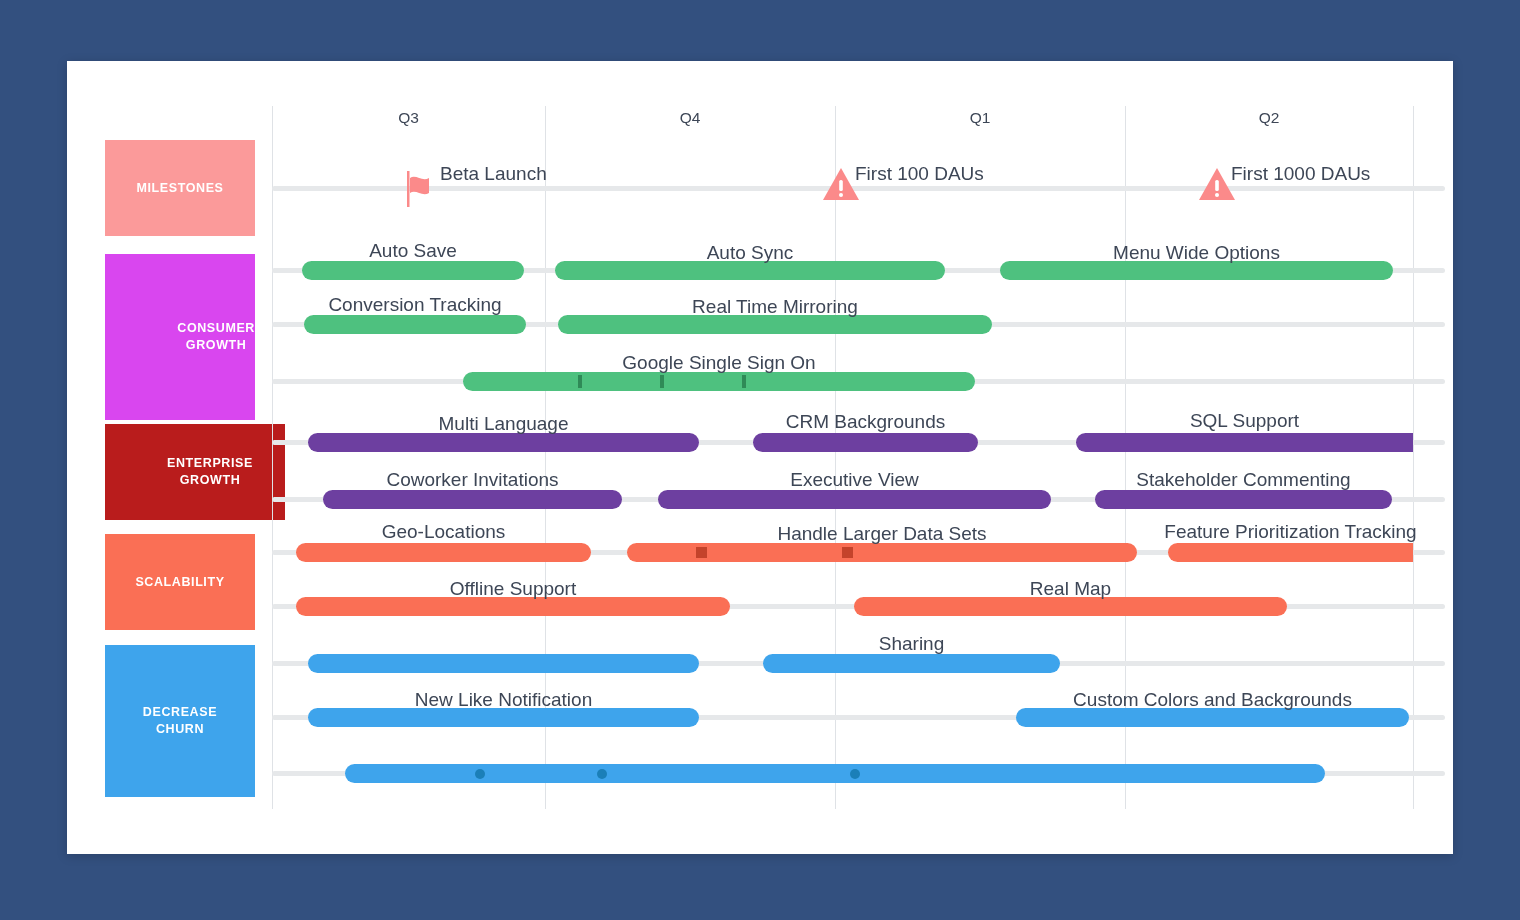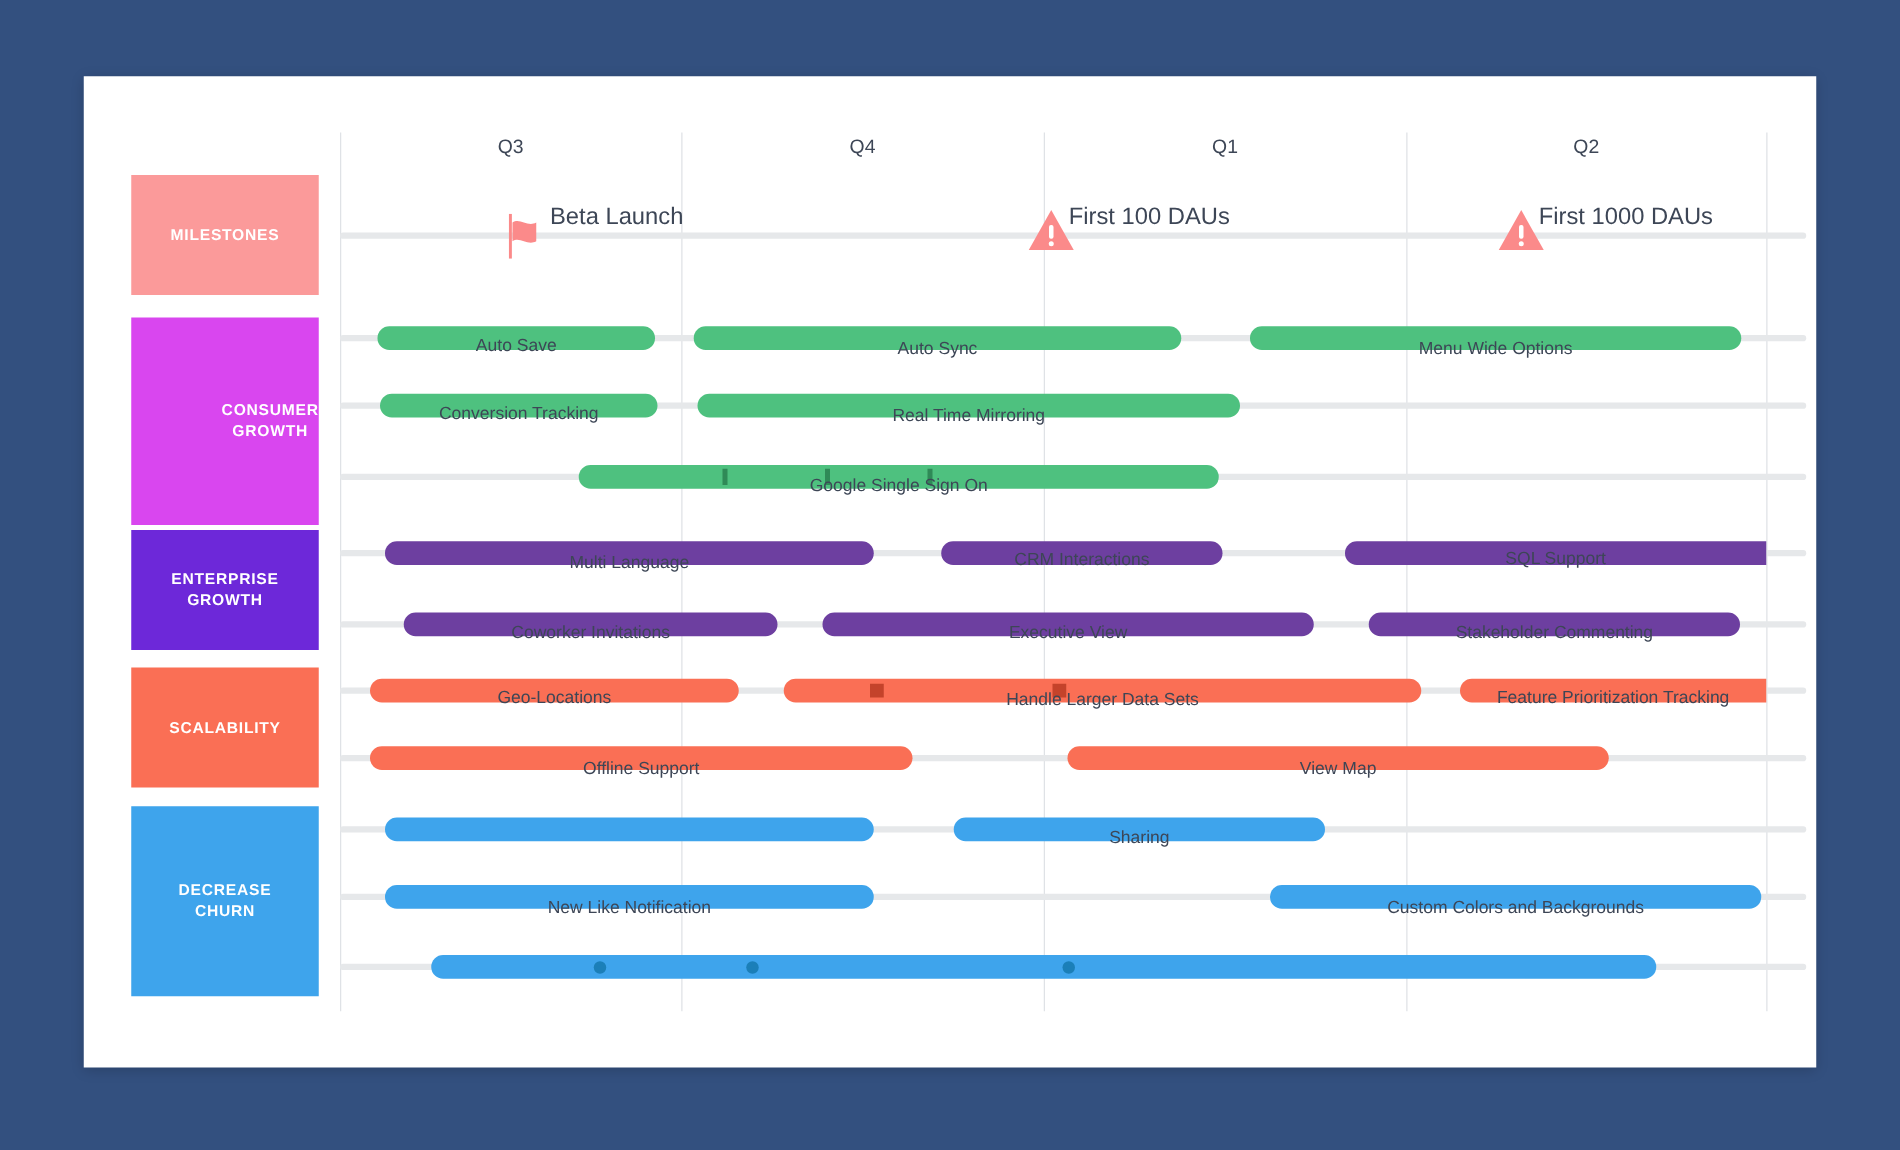--- a/index.html
+++ b/index.html
@@ -83,25 +83,24 @@
     position: absolute;
     height: 19px;
     border-radius: 10px;
   }
   .bar.clip-right {
     border-top-right-radius: 0;
     border-bottom-right-radius: 0;
   }
   .bar-label {
     position: absolute;
-    font-size: 14px;
+    font-size: 19px;
     color: #3d4656;
     white-space: nowrap;
     text-align: center;
-    margin-top: 28px;
   }
   .tick {
     position: absolute;
     top: 3px;
     width: 4px;
     height: 13px;
   }
   .sq {
     position: absolute;
     top: 4px;
@@ -138,21 +137,21 @@
   <div class="cat-rail">
 
     <div class="cat-block" style="top:79px;height:96px;background:#fb9a9a;">
       <span>MILESTONES</span>
     </div>
 
     <div class="cat-block" style="top:193px;height:166px;background:#d946ef;justify-content:flex-end;">
       <span>CONSUMER<br>GROWTH</span>
     </div>
 
-    <div class="cat-block" style="top:363px;height:96px;background:#6d28d9;">
+    <div class="cat-block" style="top:363px;height:96px;background:#b91c1c;padding-left:30px;">
       <span>ENTERPRISE<br>GROWTH</span>
     </div>
 
     <div class="cat-block" style="top:473px;height:96px;background:#fa6f55;">
       <span>SCALABILITY</span>
     </div>
 
     <div class="cat-block" style="top:584px;height:152px;background:#3ea4ec;">
       <span>DECREASE<br>CHURN</span>
     </div>
@@ -217,21 +216,21 @@
       <div class="tick" style="left:197px;background:#2f8a57;"></div>
       <div class="tick" style="left:279px;background:#2f8a57;"></div>
     </div>
     <div class="bar-label" style="left:191px;width:512px;top:291px;">Google Single Sign On</div>
 
     <div class="track-line" style="top:379px;"></div>
     <div class="bar" style="left:36px;width:391px;top:372px;background:#6d3fa0;"></div>
     <div class="bar-label" style="left:36px;width:391px;top:352px;">Multi Language</div>
 
     <div class="bar" style="left:481px;width:225px;top:372px;background:#6d3fa0;"></div>
-    <div class="bar-label" style="left:481px;width:225px;top:350px;">CRM Interactions</div>
+    <div class="bar-label" style="left:481px;width:225px;top:350px;">CRM Backgrounds</div>
 
     <div class="bar clip-right" style="left:804px;width:337px;top:372px;background:#6d3fa0;"></div>
     <div class="bar-label" style="left:804px;width:337px;top:349px;">SQL Support</div>
 
     <div class="track-line" style="top:436px;"></div>
     <div class="bar" style="left:51px;width:299px;top:429px;background:#6d3fa0;"></div>
     <div class="bar-label" style="left:51px;width:299px;top:408px;">Coworker Invitations</div>
 
     <div class="bar" style="left:386px;width:393px;top:429px;background:#6d3fa0;"></div>
     <div class="bar-label" style="left:386px;width:393px;top:408px;">Executive View</div>
@@ -250,21 +249,21 @@
     <div class="bar-label" style="left:355px;width:510px;top:462px;">Handle Larger Data Sets</div>
 
     <div class="bar clip-right" style="left:896px;width:245px;top:482px;background:#fa6f55;"></div>
     <div class="bar-label" style="left:880px;width:277px;top:460px;">Feature Prioritization Tracking</div>
 
     <div class="track-line" style="top:543px;"></div>
     <div class="bar" style="left:24px;width:434px;top:536px;background:#fa6f55;"></div>
     <div class="bar-label" style="left:24px;width:434px;top:517px;">Offline Support</div>
 
     <div class="bar" style="left:582px;width:433px;top:536px;background:#fa6f55;"></div>
-    <div class="bar-label" style="left:582px;width:433px;top:517px;">View Map</div>
+    <div class="bar-label" style="left:582px;width:433px;top:517px;">Real Map</div>
 
     <div class="track-line" style="top:600px;"></div>
     <div class="bar" style="left:36px;width:391px;top:593px;background:#3ea4ec;"></div>
 
     <div class="bar" style="left:491px;width:297px;top:593px;background:#3ea4ec;"></div>
     <div class="bar-label" style="left:491px;width:297px;top:572px;">Sharing</div>
 
     <div class="track-line" style="top:654px;"></div>
     <div class="bar" style="left:36px;width:391px;top:647px;background:#3ea4ec;"></div>
     <div class="bar-label" style="left:36px;width:391px;top:628px;">New Like Notification</div>

